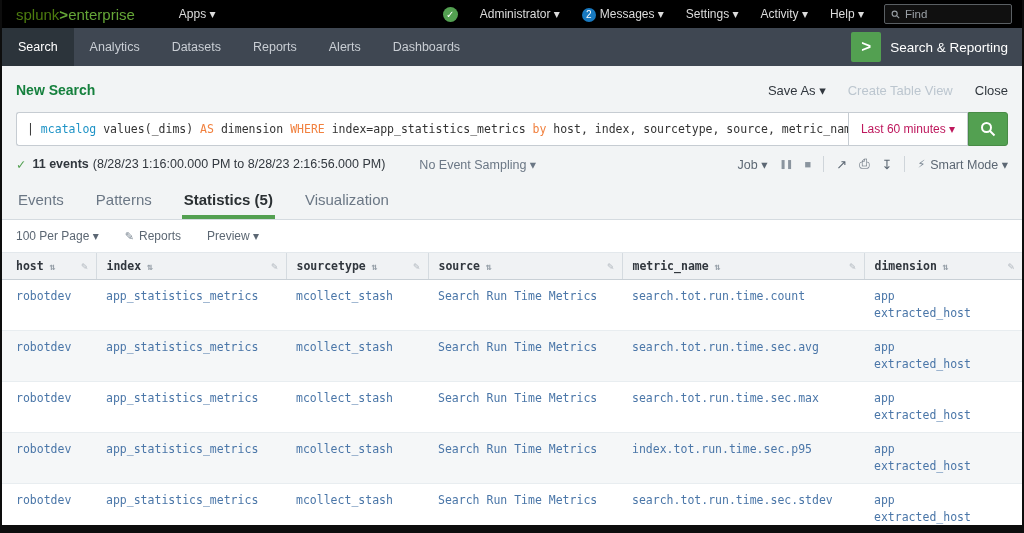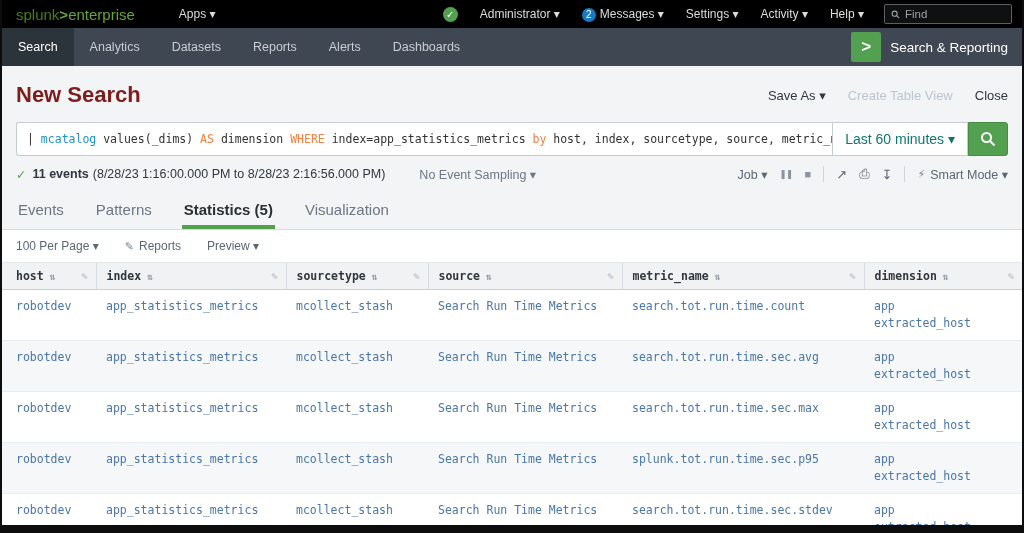--- a/index.html
+++ b/index.html
@@ -35,32 +35,32 @@
   .app-tab.active { background:#2c343b; color:#fff; }
   .appbar-spacer { flex:1; }
   .app-context { display:flex; align-items:center; padding-right:14px; }
   .app-icon { width:30px; height:30px; background:#53a051; color:#fff; font-weight:bold;
     font-size:17px; line-height:30px; text-align:center; margin-right:9px; border-radius:2px; }
   .app-name { color:#fff; font-size:13.5px; font-weight:500; }
 
   
   .main-top { background:#f2f4f5; padding:0 14px; flex-shrink:0; }
   .title-row { display:flex; align-items:center; padding-top:16px; }
-  .page-title { font-size:22px; font-weight:600; color:#7f1d1d; }
+  .page-title { font-size:14px; font-weight:600; color:#15803d; }
   .title-actions { margin-left:auto; display:flex; align-items:center; gap:22px; font-size:13px; }
   .t-act { color:#31373e; cursor:pointer; white-space:nowrap; }
   .t-act.disabled { color:#bcc6cf; cursor:default; }
 
   
   .search-row { display:flex; align-items:stretch; margin-top:14px; height:34px; }
   .query-box { flex:1; background:#fff; border:1px solid #c6ccd2; border-right:none;
     border-radius:3px 0 0 3px; display:flex; align-items:center; padding:0 10px; overflow:hidden;
     font-family:"DejaVu Sans Mono","Liberation Mono",monospace; font-size:11.5px; white-space:pre; }
   .time-btn { background:#fff; border:1px solid #c6ccd2; display:flex; align-items:center;
-    padding:0 12px; font-size:14px; color:#0f766e; cursor:pointer; white-space:nowrap; }
+    padding:0 12px; font-size:12px; color:#be185d; cursor:pointer; white-space:nowrap; }
   .search-btn { width:40px; background:#53a051; border:1px solid #488b46; border-radius:0 3px 3px 0;
     display:flex; align-items:center; justify-content:center; cursor:pointer; }
 
   
   .job-row { display:flex; align-items:center; margin-top:10px; padding-bottom:10px; font-size:12.5px; color:#31373e; }
   .ok-check { color:#53a051; font-weight:bold; margin-right:6px; }
   .events-count { font-weight:bold; margin-right:4px; }
   .sampling { color:#6b7785; margin-left:34px; cursor:pointer; }
   .job-right { margin-left:auto; display:flex; align-items:center; gap:12px; color:#5c6773; }
   .job-icon { cursor:pointer; color:#8a949e; font-size:11px; }
@@ -283,21 +283,21 @@
             <td>
               <div>app</div>
               <div>extracted_host</div>
             </td>
           </tr>
           <tr>
             <td>robotdev</td>
             <td>app_statistics_metrics</td>
             <td>mcollect_stash</td>
             <td>Search Run Time Metrics</td>
-            <td>splunk.tot.run.time.sec.p95</td>
+            <td>index.tot.run.time.sec.p95</td>
             <td>
               <div>app</div>
               <div>extracted_host</div>
             </td>
           </tr>
           <tr>
             <td>robotdev</td>
             <td>app_statistics_metrics</td>
             <td>mcollect_stash</td>
             <td>Search Run Time Metrics</td>

